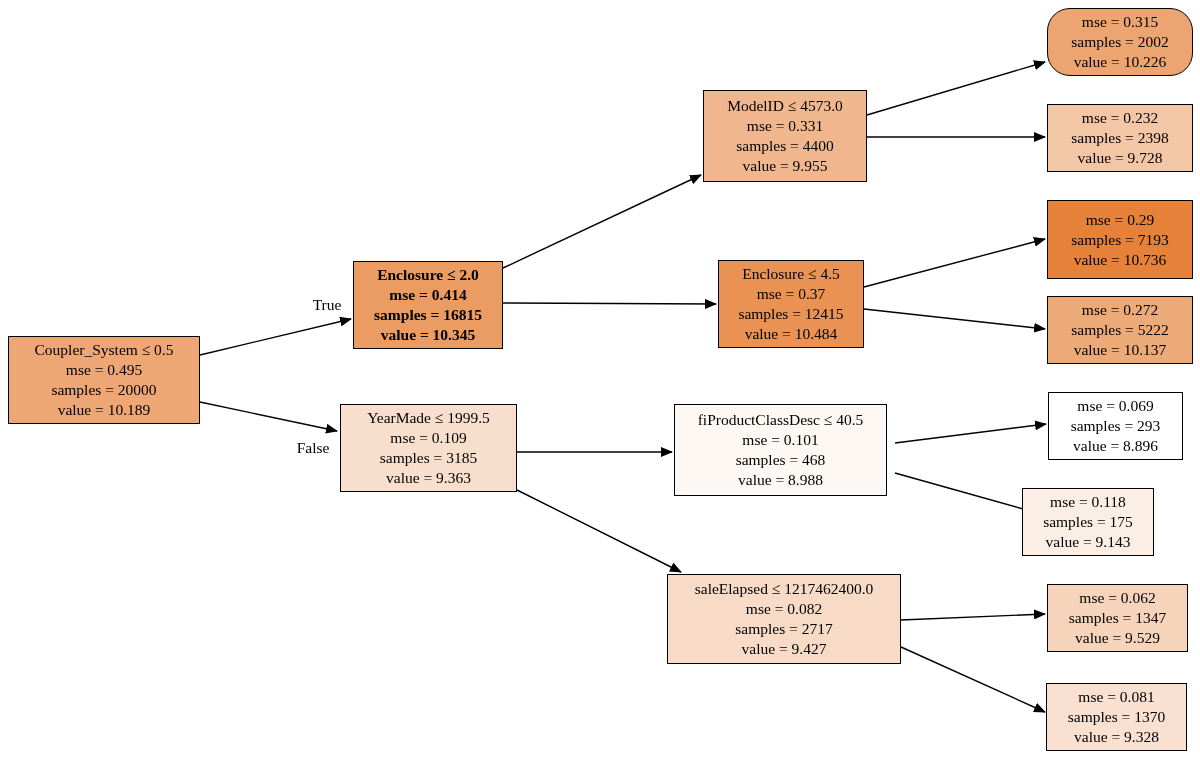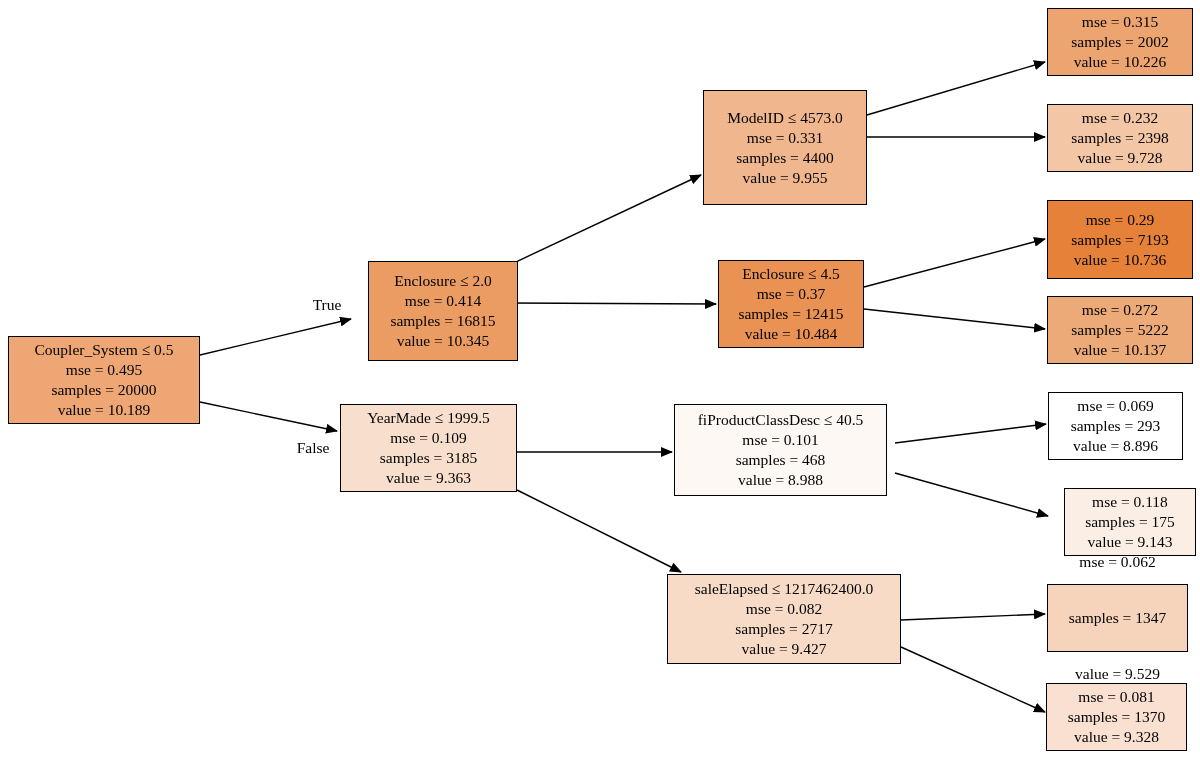--- a/index.html
+++ b/index.html
@@ -71,35 +71,35 @@
     <text class="edge-label" x="313" y="453" text-anchor="middle">False</text>
   </svg>
 
   <div class="node" style="left: 8px; top: 336px; width: 192px; height: 88px; background: rgb(237, 166, 116);">
     <div>Coupler_System ≤ 0.5</div>
     <div>mse = 0.495</div>
     <div>samples = 20000</div>
     <div>value = 10.189</div>
   </div>
 
-  <div class="node" style="left: 368px; top: 261px; width: 150px; height: 100px; background: rgb(235, 156, 99);">
+  <div class="node" style="left: 353px; top: 261px; width: 150px; height: 88px; background: rgb(235, 156, 99); font-weight: bold;">
     <div>Enclosure ≤ 2.0</div>
     <div>mse = 0.414</div>
     <div>samples = 16815</div>
     <div>value = 10.345</div>
   </div>
 
   <div class="node" style="left: 340px; top: 404px; width: 177px; height: 88px; background: rgb(248, 223, 205);">
     <div>YearMade ≤ 1999.5</div>
     <div>mse = 0.109</div>
     <div>samples = 3185</div>
     <div>value = 9.363</div>
   </div>
 
-  <div class="node" style="left: 703px; top: 90px; width: 164px; height: 115px; background: rgb(240, 182, 141);">
+  <div class="node" style="left: 703px; top: 90px; width: 164px; height: 92px; background: rgb(240, 182, 141);">
     <div>ModelID ≤ 4573.0</div>
     <div>mse = 0.331</div>
     <div>samples = 4400</div>
     <div>value = 9.955</div>
   </div>
 
   <div class="node" style="left: 718px; top: 260px; width: 146px; height: 88px; background: rgb(233, 146, 84);">
     <div>Enclosure ≤ 4.5</div>
     <div>mse = 0.37</div>
     <div>samples = 12415</div>
@@ -113,21 +113,21 @@
     <div>value = 8.988</div>
   </div>
 
   <div class="node" style="left: 667px; top: 574px; width: 234px; height: 90px; background: rgb(247, 219, 198); text-align: center;">
     <div>saleElapsed ≤ 1217462400.0</div>
     <div>mse = 0.082</div>
     <div>samples = 2717</div>
     <div>value = 9.427</div>
   </div>
 
-  <div class="node" style="left: 1047px; top: 8px; width: 146px; height: 68px; background: rgb(236, 164, 112);">
+  <div class="node" style="left: 1047px; top: 8px; width: 146px; height: 68px; background: rgb(236, 164, 112); border-radius: 23px;">
     <div>mse = 0.315</div>
     <div>samples = 2002</div>
     <div>value = 10.226</div>
   </div>
 
   <div class="node" style="left: 1047px; top: 104px; width: 146px; height: 68px; background: rgb(243, 198, 165);">
     <div>mse = 0.232</div>
     <div>samples = 2398</div>
     <div>value = 9.728</div>
   </div>
@@ -143,27 +143,27 @@
     <div>samples = 5222</div>
     <div>value = 10.137</div>
   </div>
 
   <div class="node" style="left: 1048px; top: 392px; width: 135px; height: 68px; background: rgb(255, 255, 255);">
     <div>mse = 0.069</div>
     <div>samples = 293</div>
     <div>value = 8.896</div>
   </div>
 
-  <div class="node" style="left: 1064px; top: 488px; width: 132px; height: 68px; background: rgb(251, 238, 228);">
+  <div class="node" style="left: 1022px; top: 488px; width: 132px; height: 68px; background: rgb(251, 238, 228);">
     <div>mse = 0.118</div>
     <div>samples = 175</div>
     <div>value = 9.143</div>
   </div>
 
-  <div class="node" style="left: 1047px; top: 584px; width: 141px; height: 68px; background: rgb(246, 212, 187); gap: 36px;">
+  <div class="node" style="left: 1047px; top: 584px; width: 141px; height: 68px; background: rgb(246, 212, 187);">
     <div>mse = 0.062</div>
     <div>samples = 1347</div>
     <div>value = 9.529</div>
   </div>
 
   <div class="node" style="left: 1046px; top: 683px; width: 141px; height: 68px; background: rgb(249, 224, 208);">
     <div>mse = 0.081</div>
     <div>samples = 1370</div>
     <div>value = 9.328</div>
   </div>

